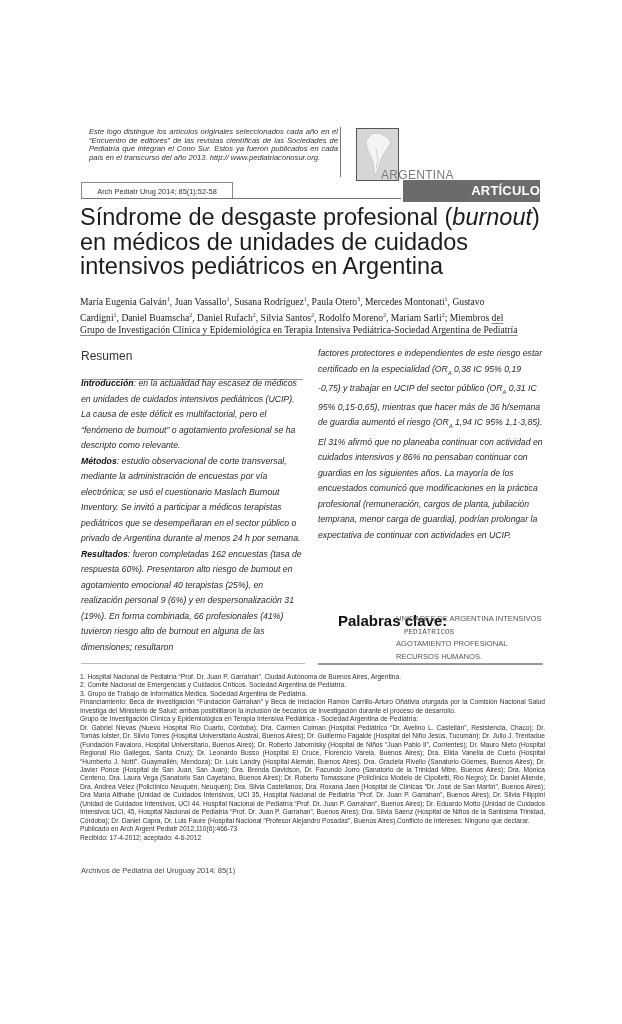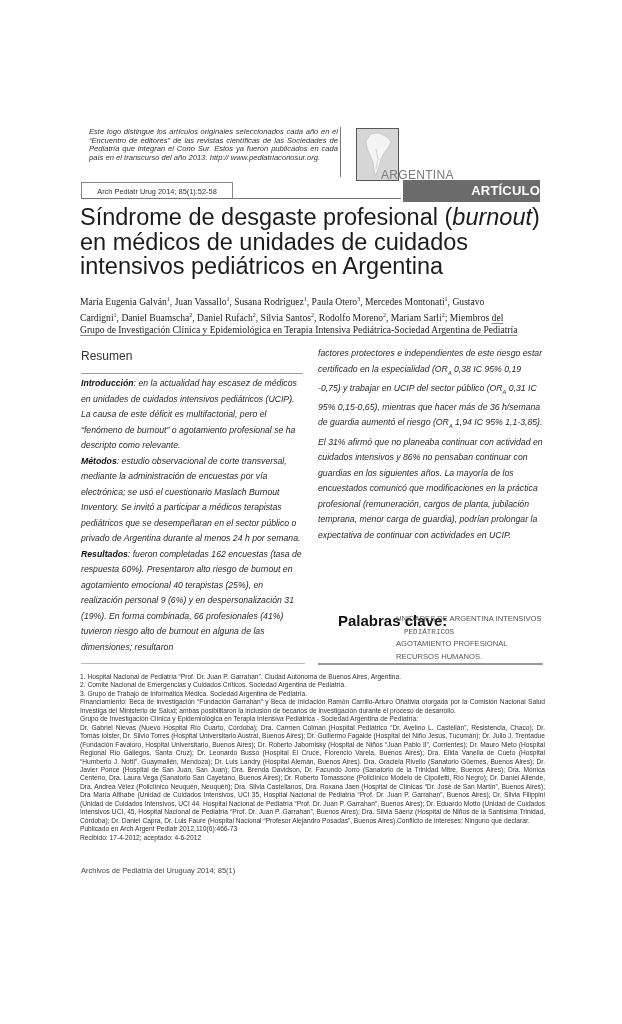--- a/index.html
+++ b/index.html
@@ -19,21 +19,21 @@
   
   .title { left: 80px; top: 205px; width: 470px; font-size: 23.5px; line-height: 24.5px; color: #1c1c1c; font-weight: normal; margin: 0; }
   .title em { }
 
   
   .authors { left: 80px; top: 293px; width: 440px; font-family: "Liberation Serif", serif; font-size: 9.6px; line-height: 12.4px; color: #222; }
   .authors sup { font-size: 6px; }
   .authors .group { text-decoration: underline; text-decoration-color: #888; text-underline-offset: 2px; }
 
   
-  .resumen-head { left: 81px; top: 349px; width: 222px; font-size: 12px; color: #333; padding-bottom: 10px; border-bottom: 1.5px solid #9a9a9a; }
+  .resumen-head { left: 81px; top: 349px; width: 222px; font-size: 12px; color: #333; padding-bottom: 16px; border-bottom: 1.5px solid #9a9a9a; }
   .col { font-size: 8.7px; line-height: 15.5px; font-style: italic; color: #2a2a2a; }
   .col b { font-style: italic; font-weight: bold; color: #111; }
   .col-left { left: 81px; top: 376px; width: 224px; }
   .col-right { left: 318px; top: 346px; width: 226px; }
   .col-right sub { font-size: 5.5px; }
   .left-bottom-rule { left: 81px; top: 663px; width: 224px; height: 1px; background: #bbb; }
 
   
   .kw-label { left: 318px; top: 612px; font-size: 15px; font-weight: bold; color: #111; margin-left: 20px; }
   .kw-list { left: 396px; top: 613px; font-size: 7.6px; line-height: 12.7px; color: #555; }

